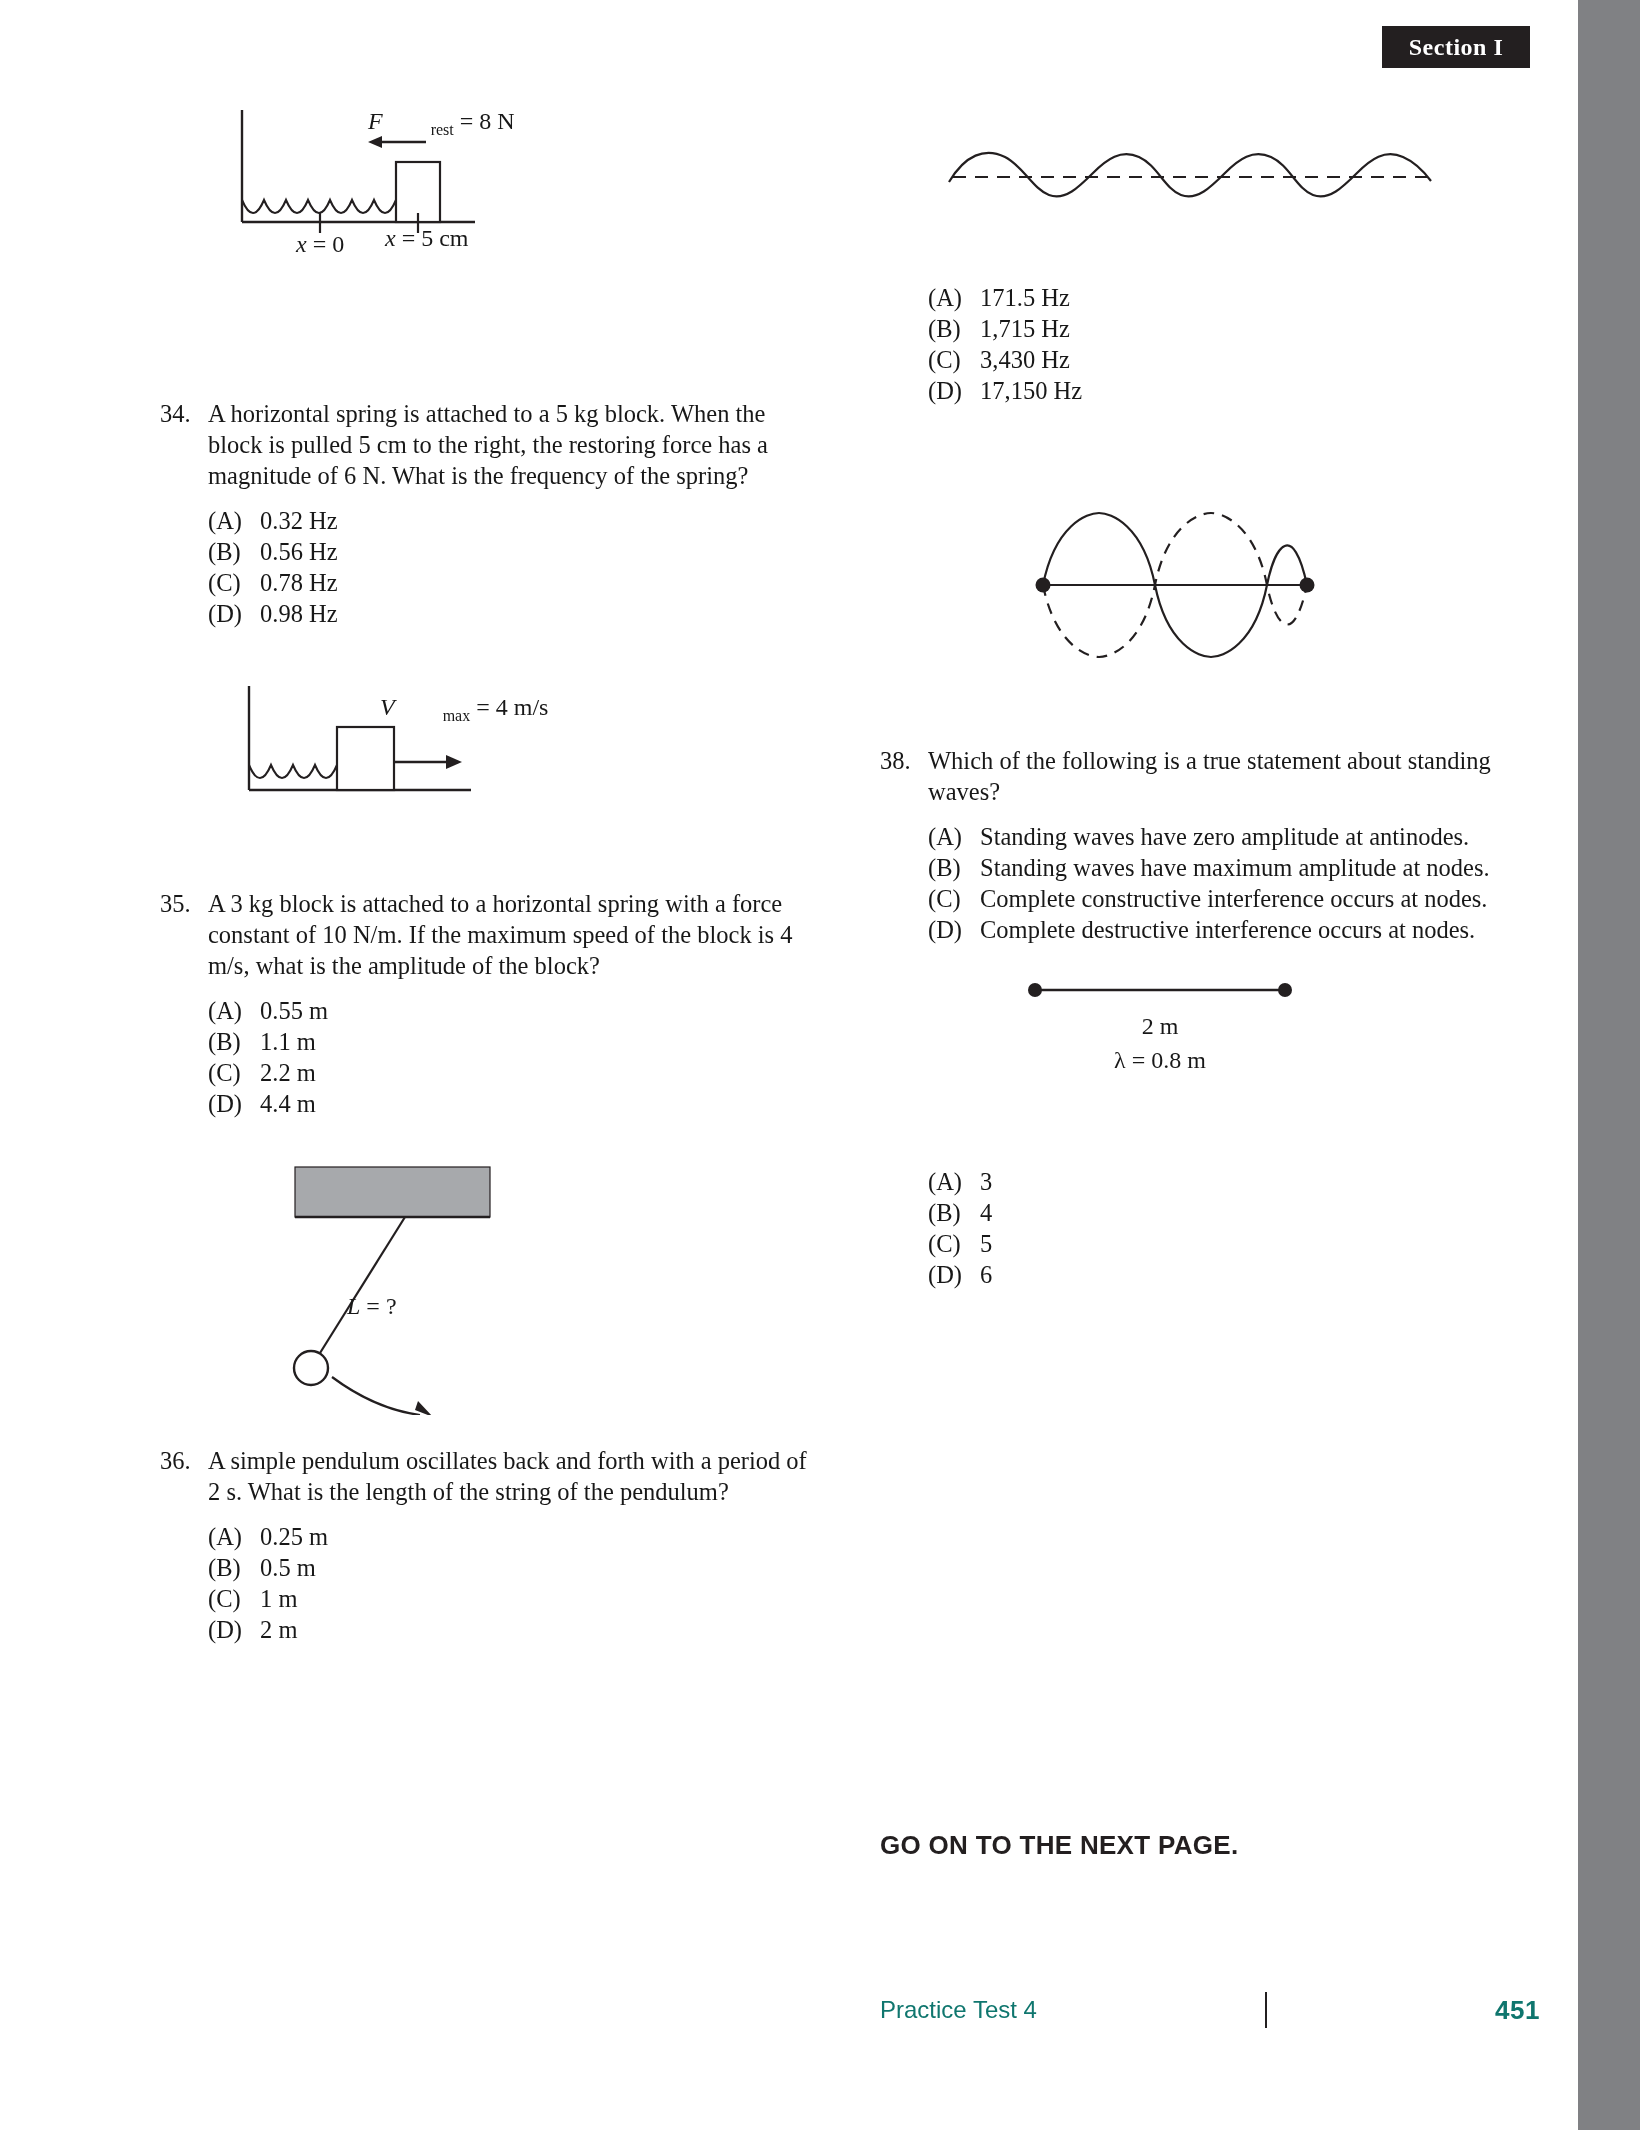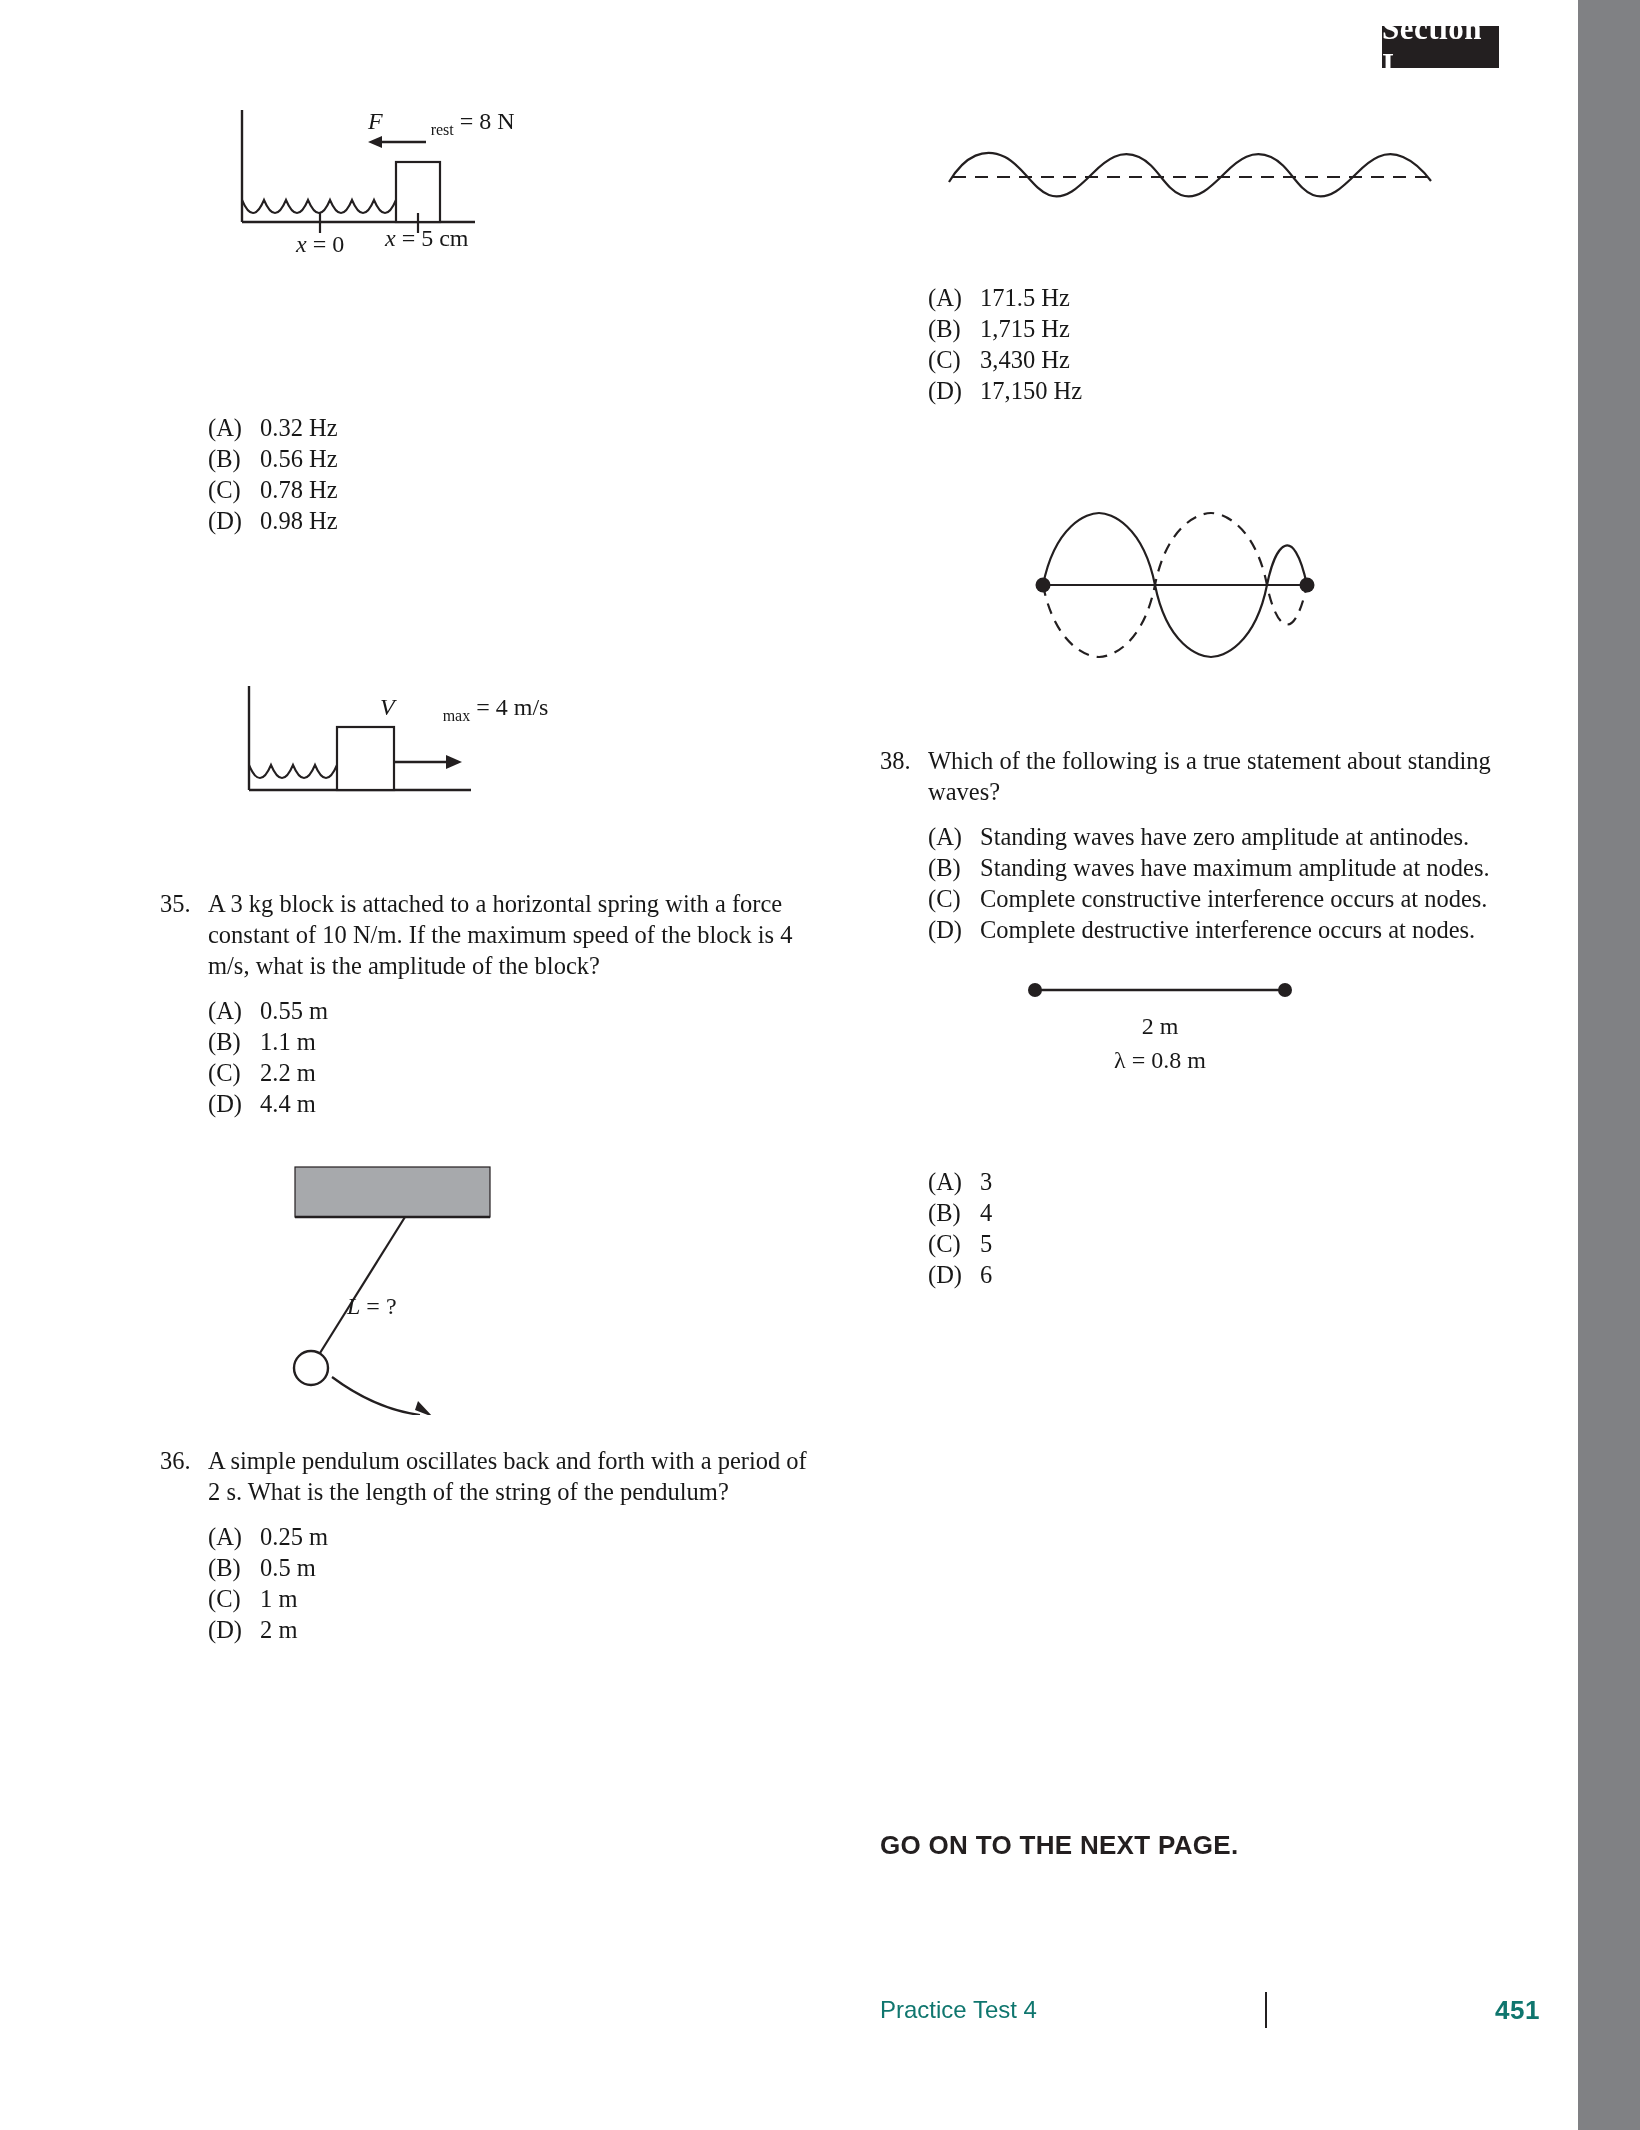--- a/index.html
+++ b/index.html
@@ -25,27 +25,27 @@
     left: 1578px;
     width: 62px;
     height: 2130px;
     background: #808184;
   }
   
   .section-tab {
     position: absolute;
     top: 26px;
     left: 1382px;
-    width: 117px;
+    width: 148px;
     height: 42px;
     background: #231f20;
     color: #ffffff;
     font-family: "Liberation Serif", "DejaVu Serif", serif;
     font-weight: bold;
-    font-size: 31px;
+    font-size: 24px;
     letter-spacing: 0.5px;
     display: flex;
     align-items: center;
     justify-content: center;
   }
 
   .q-block { position: absolute; width: 660px; }
   .q-row {
     display: flex;
     align-items: flex-start;
@@ -168,20 +168,24 @@
     </div>
     <div class="figure-label" style="left:58px; top:131px;margin-left:8px;">
       <span class="ital">x</span><span> = 0</span>
     </div>
     <div class="figure-label" style="left:155px; top:125px;">
       <span class="ital">x</span><span> = 5 cm</span>
     </div>
   </div>
 
   <div class="q-block" style="left:160px; top:398px;">
+    <div class="q-row">
+      <div class="q-num">34.</div>
+      <div class="q-text">A horizontal spring is attached to a 5 kg block. When the block is pulled 5 cm to the right, the restoring force has a magnitude of 6 N. What is the frequency of the spring?</div>
+    </div>
     <div class="choices">
       <div class="choice">
         <div class="choice-letter">(A)</div>
         <div class="choice-text">0.32 Hz</div>
       </div>
       <div class="choice">
         <div class="choice-letter">(B)</div>
         <div class="choice-text">0.56 Hz</div>
       </div>
       <div class="choice">

